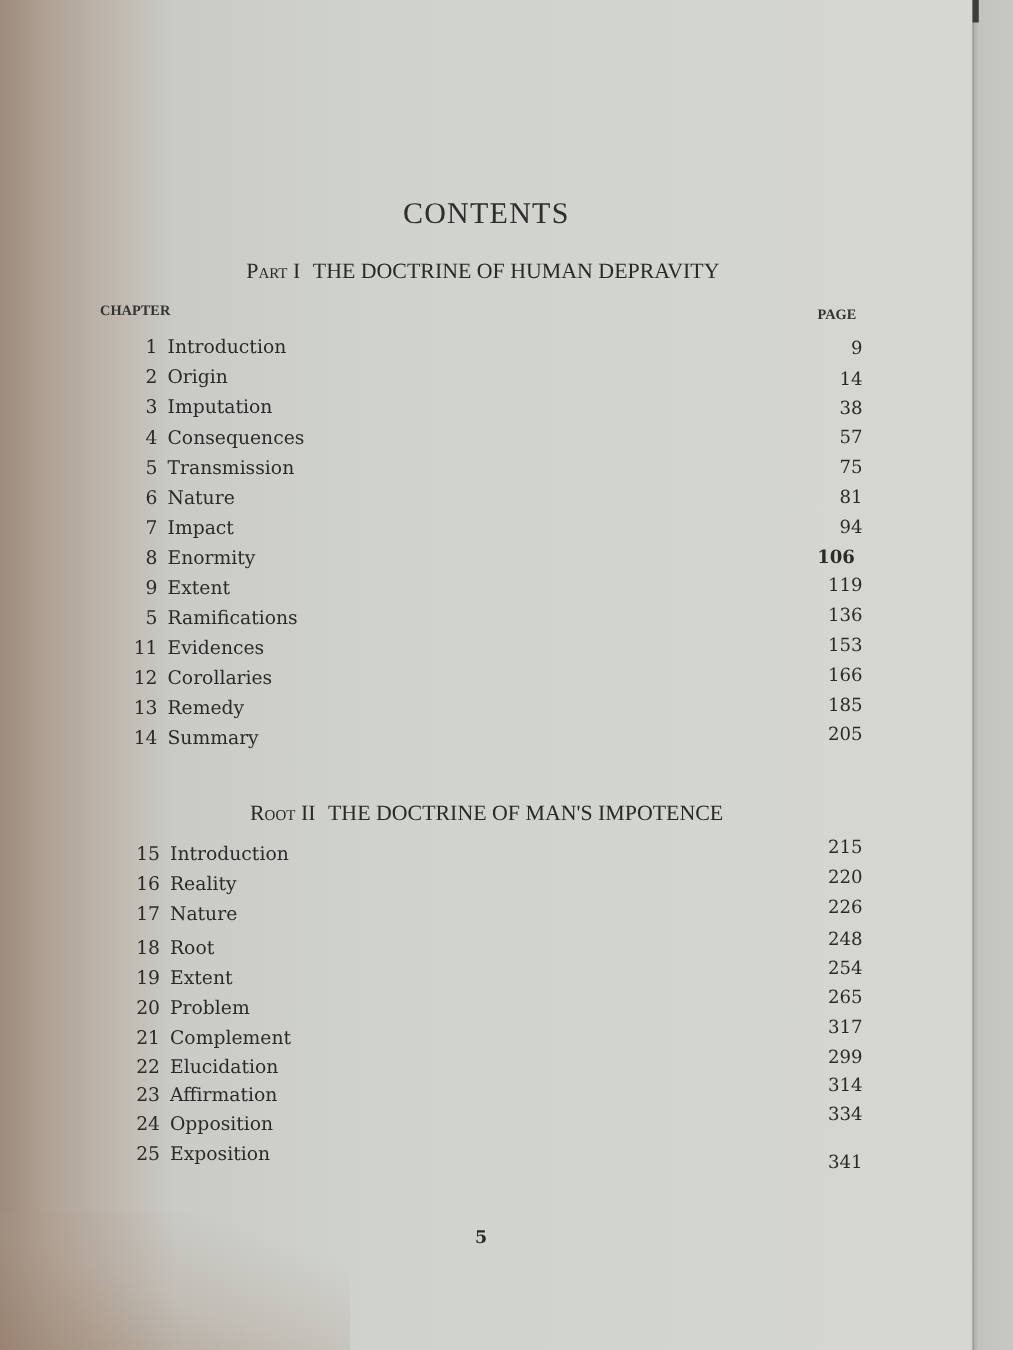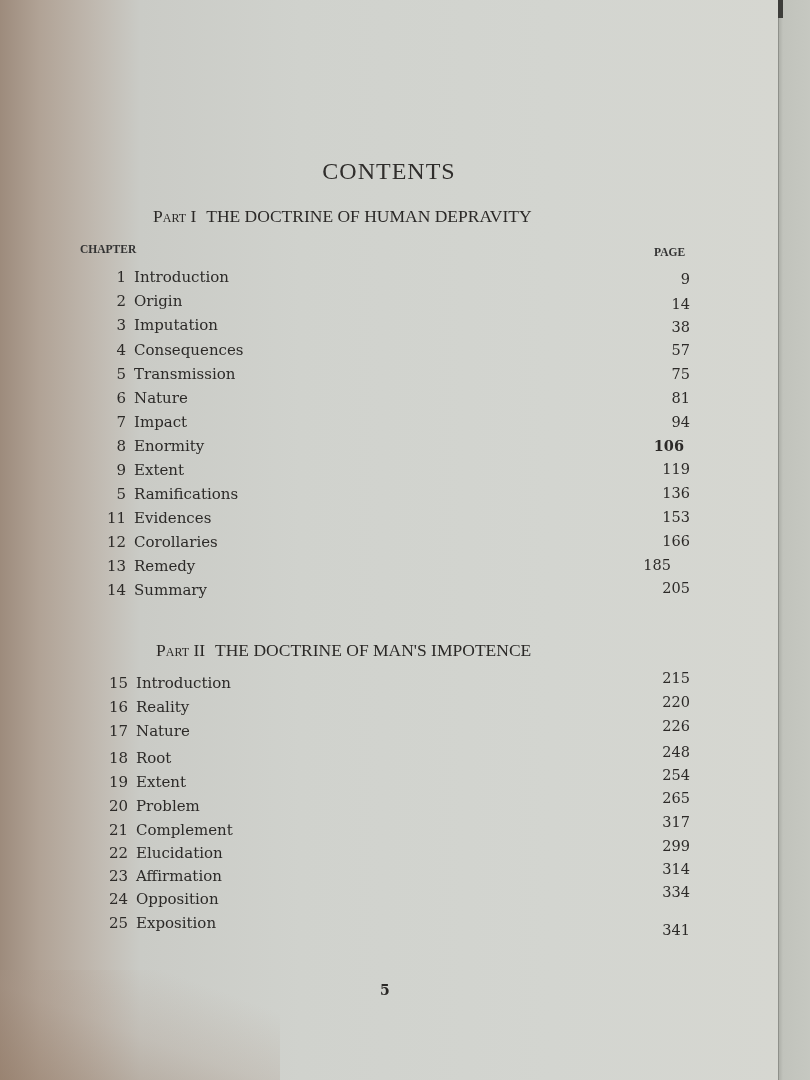--- a/index.html
+++ b/index.html
@@ -24,21 +24,21 @@
     }
     .edge-mark { position: absolute; left: 778px; top: 0; width: 5px; height: 18px; background: #3d3d3a; }
 
     .title {
       position: absolute; left: 0; width: 778px; top: 158px; text-align: center;
       font-family: "Liberation Serif", serif; font-size: 24px; letter-spacing: 1px; color: #302e2c;
     }
     .part-heading {
       position: absolute; font-family: "Liberation Serif", serif; font-size: 17.5px; color: #2b2927; white-space: nowrap;
     }
-    .part-heading .label { font-variant: small-caps; margin-right: 10px; }
+    .part-heading .label { font-variant: small-caps; margin-right: 10px; margin-left: 44px; }
     .col-head {
       position: absolute; font-family: "Liberation Serif", serif; font-weight: bold; font-size: 11.5px; color: #333;
     }
     .row { position: absolute; height: 22px; font-size: 15px; color: #2c2a28; white-space: nowrap; }
     .row .num { position: absolute; right: 100%; margin-right: 8px; text-align: right; width: 30px; }
     .row .title-text { position: absolute; left: 0; }
     .pg { position: absolute; font-size: 14.5px; text-align: right; width: 50px; color: #2c2a28; }
     .folio { position: absolute; left: 380px; top: 982px; font-weight: bold; font-size: 14px; color: #2a2826; }
   </style>
 </head>
@@ -115,30 +115,30 @@
     <div class="pg" style="left: 640px; top: 509px;">153</div>
     <div class="row" style="left: 134px; top: 533px;">
       <span class="num">12</span>
       <span class="title-text">Corollaries</span>
     </div>
     <div class="pg" style="left: 640px; top: 533px;">166</div>
     <div class="row" style="left: 134px; top: 557px;">
       <span class="num">13</span>
       <span class="title-text">Remedy</span>
     </div>
-    <div class="pg" style="left: 621px; top: 557px;">185</div>
+    <div class="pg" style="left: 640px; top: 557px;">185</div>
     <div class="row" style="left: 134px; top: 581px;">
       <span class="num">14</span>
       <span class="title-text">Summary</span>
     </div>
     <div class="pg" style="left: 640px; top: 580px;">205</div>
   </div>
 
 <div class="part-heading" style="left:156px; top:640px;">
-  <span class="label">Part II</span><span>THE DOCTRINE OF MAN'S IMPOTENCE</span>
+  <span class="label">Root II</span><span>THE DOCTRINE OF MAN'S IMPOTENCE</span>
 </div>
 
 <div id="part2">
     <div class="row" style="left: 136px; top: 674px;">
       <span class="num">15</span>
       <span class="title-text">Introduction</span>
     </div>
     <div class="pg" style="left: 640px; top: 670px;">215</div>
     <div class="row" style="left: 136px; top: 698px;">
       <span class="num">16</span>

